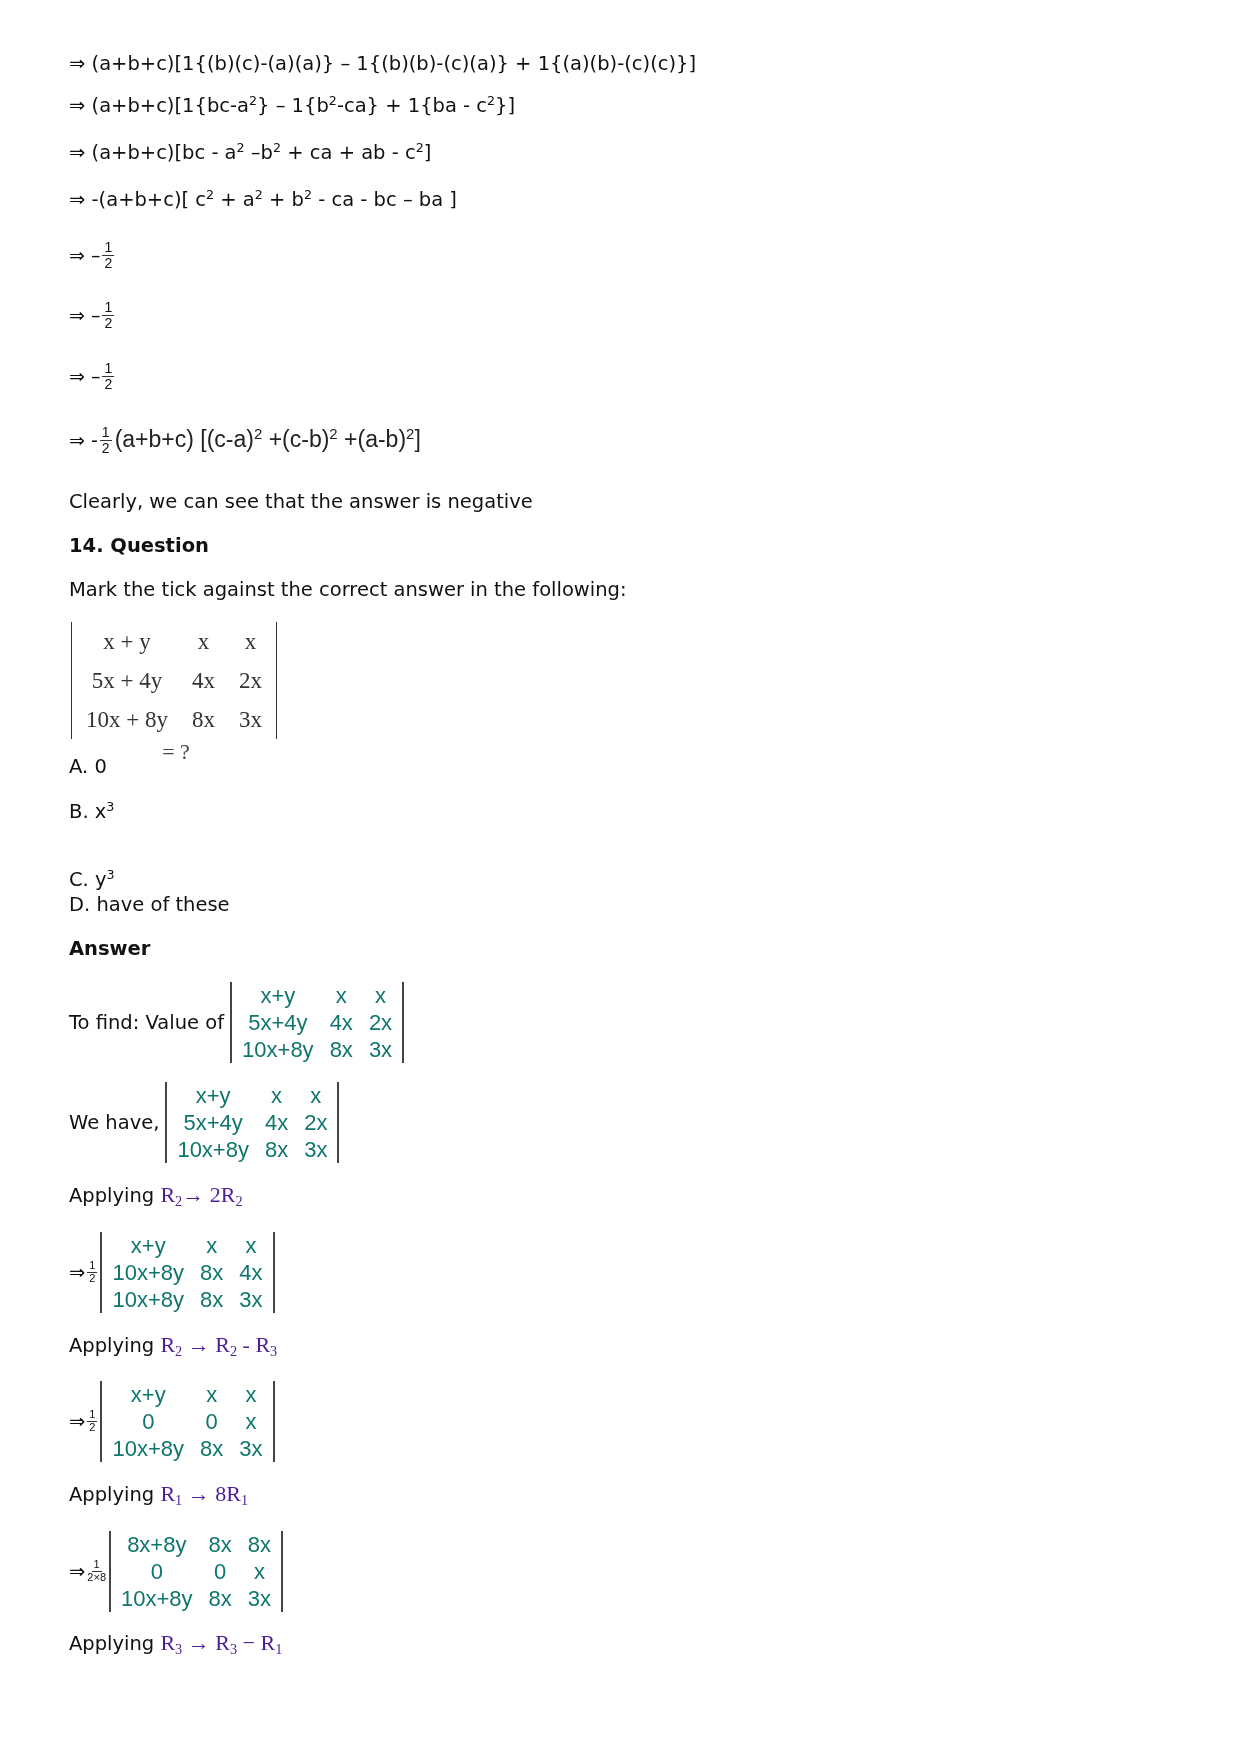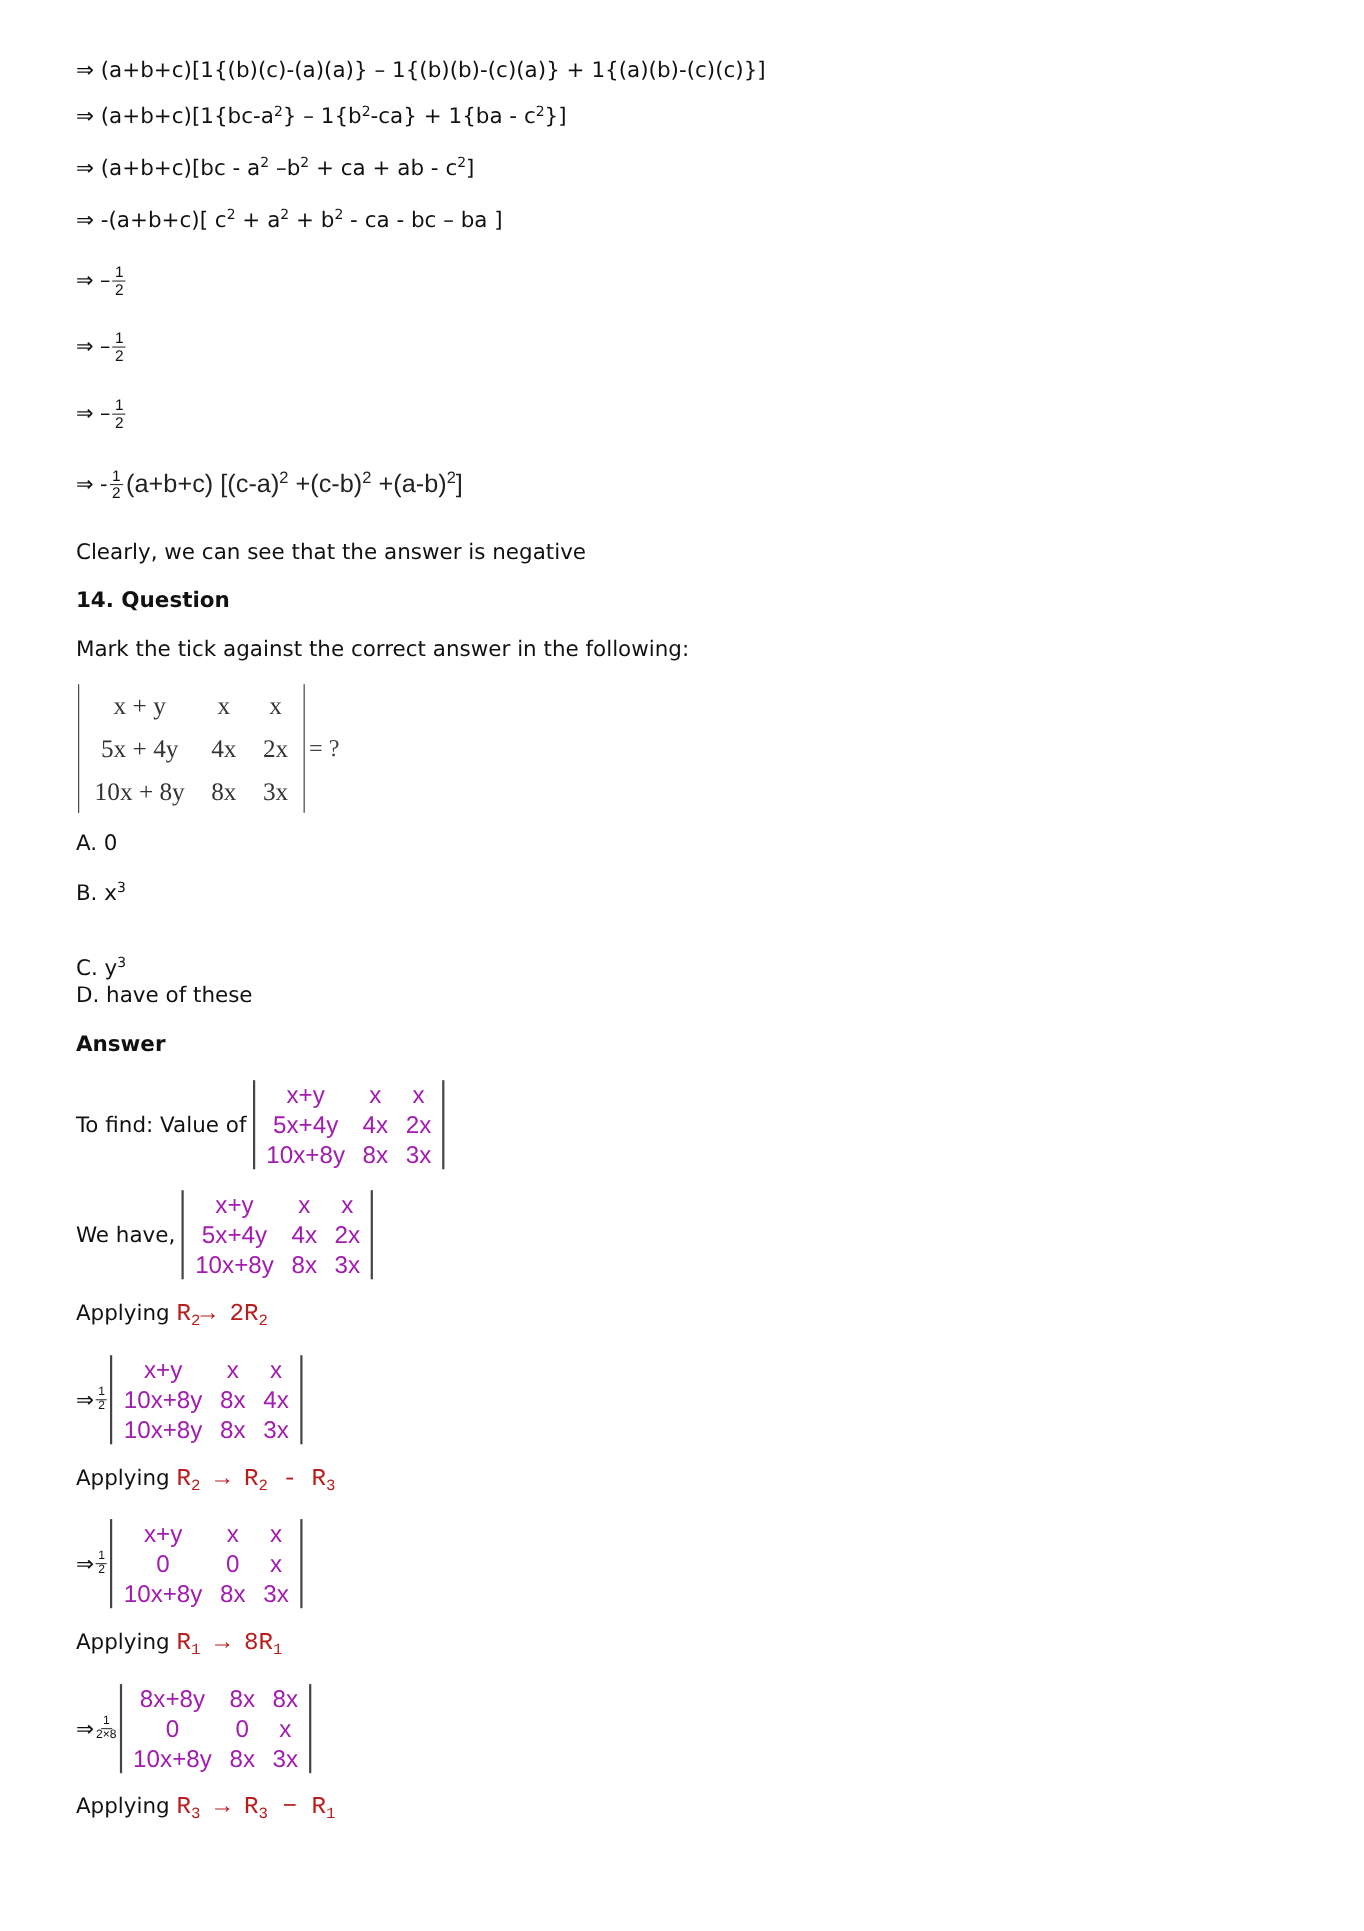--- a/index.html
+++ b/index.html
@@ -11,24 +11,24 @@
   sub { font-size: 65%; vertical-align: -0.3em; line-height: 0; }
   .bold { font-weight: bold; }
   .frac { display: inline-flex; flex-direction: column; align-items: center; vertical-align: middle;
           font-size: 14px; line-height: 1.05; margin: 0 3px 0 2px; font-family: "Liberation Sans", sans-serif; }
   .frac .num { border-bottom: 1px solid #333; padding: 0 2px; }
   .frac.small { font-size: 11px; }
   .inline { display: inline-flex; align-items: center; }
   .det { display: inline-block; border-left: 2px solid #444; border-right: 2px solid #444;
          padding: 0 2px; vertical-align: middle; }
   .det table { border-collapse: collapse; }
-  .det td { padding: 0 8px; text-align: center; line-height: 27px; font-family: "Liberation Sans", sans-serif; font-size: 22px; color: #a21caf; }
+  .det td { padding: 0 8px; text-align: center; line-height: 27px; font-family: "Liberation Sans", sans-serif; font-size: 22px; color: #0f766e; }
   .det.serif td { font-family: "Liberation Serif", serif; font-size: 23px; line-height: 39px; color: #333; padding: 0 12px; }
   .det.serif { border-left: 1.5px solid #333; border-right: 1.5px solid #333; }
-  .rm { font-family: Liberation Mono, monospace; font-size: 22px; color: #b91c1c; }
+  .rm { font-family: Liberation Serif, serif; font-size: 22px; color: #4c1d95; }
   .rm.serif { font-family: "Liberation Serif", serif; }
 </style>
 </head>
 <body>
 
 <div class="line" style="top:52px;"><span>⇒ (a+b+c)[1{(b)(c)-(a)(a)} – 1{(b)(b)-(c)(a)} + 1{(a)(b)-(c)(c)}]</span></div>
 
 <div class="line" style="top:94px;text-align:center;">
   <span>⇒ (a+b+c)[1{bc-a</span><sup>2</sup><span>} – 1{b</span><sup>2</sup><span>-ca} + 1{ba - c</span><sup>2</sup><span>}]</span>
 </div>
@@ -72,21 +72,21 @@
       <span>2</span>
     </span>
   <span class="mtext"><span>(a+b+c) [(c-a)</span><sup>2</sup><span> +(c-b)</span><sup>2</sup><span> +(a-b)</span><sup>2</sup><span>]</span></span>
 </div>
 
 <div class="line" style="top:490px;">Clearly, we can see that the answer is negative</div>
 
 <div class="line bold" style="top:534px;">14. Question</div>
 <div class="line" style="top:578px;">Mark the tick against the correct answer in the following:</div>
 
-<div class="line inline" style="top:622px; left:71px;">
+<div class="line inline" style="top:622px; left:71px;flex-direction:column;">
   <span class="det serif">
     <table>
       <tbody>
           <tr>
             <td>x + y</td>
             <td>x</td>
             <td>x</td>
           </tr>
       <tr>
             <td>5x + 4y</td>

